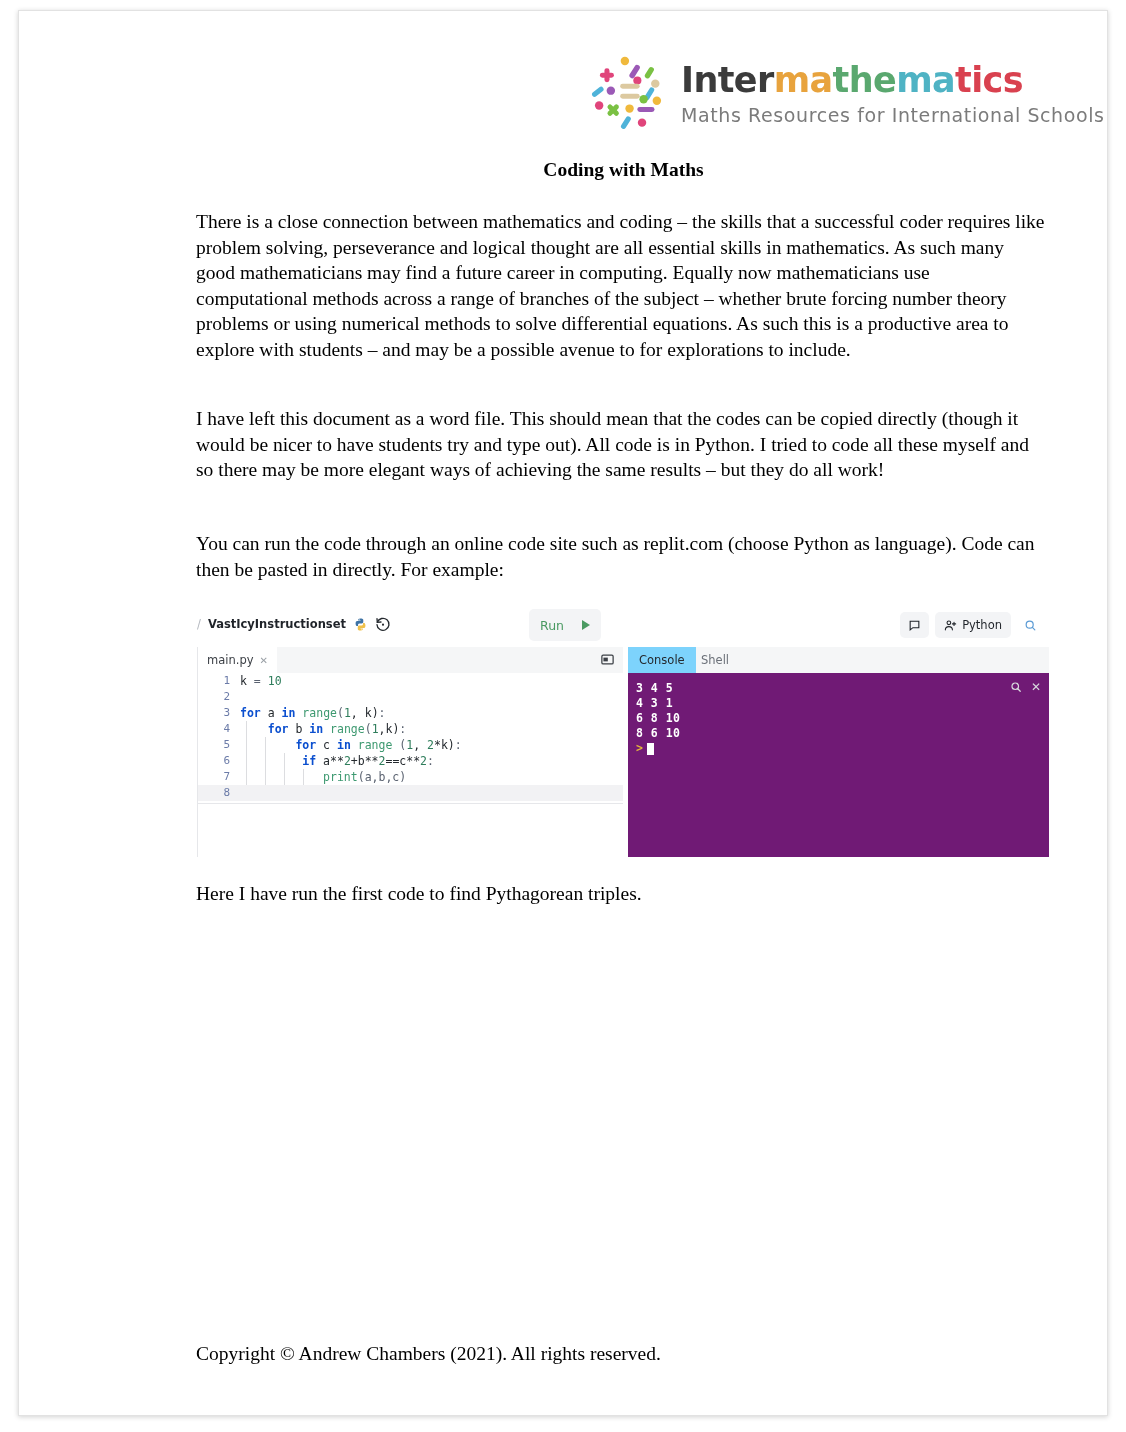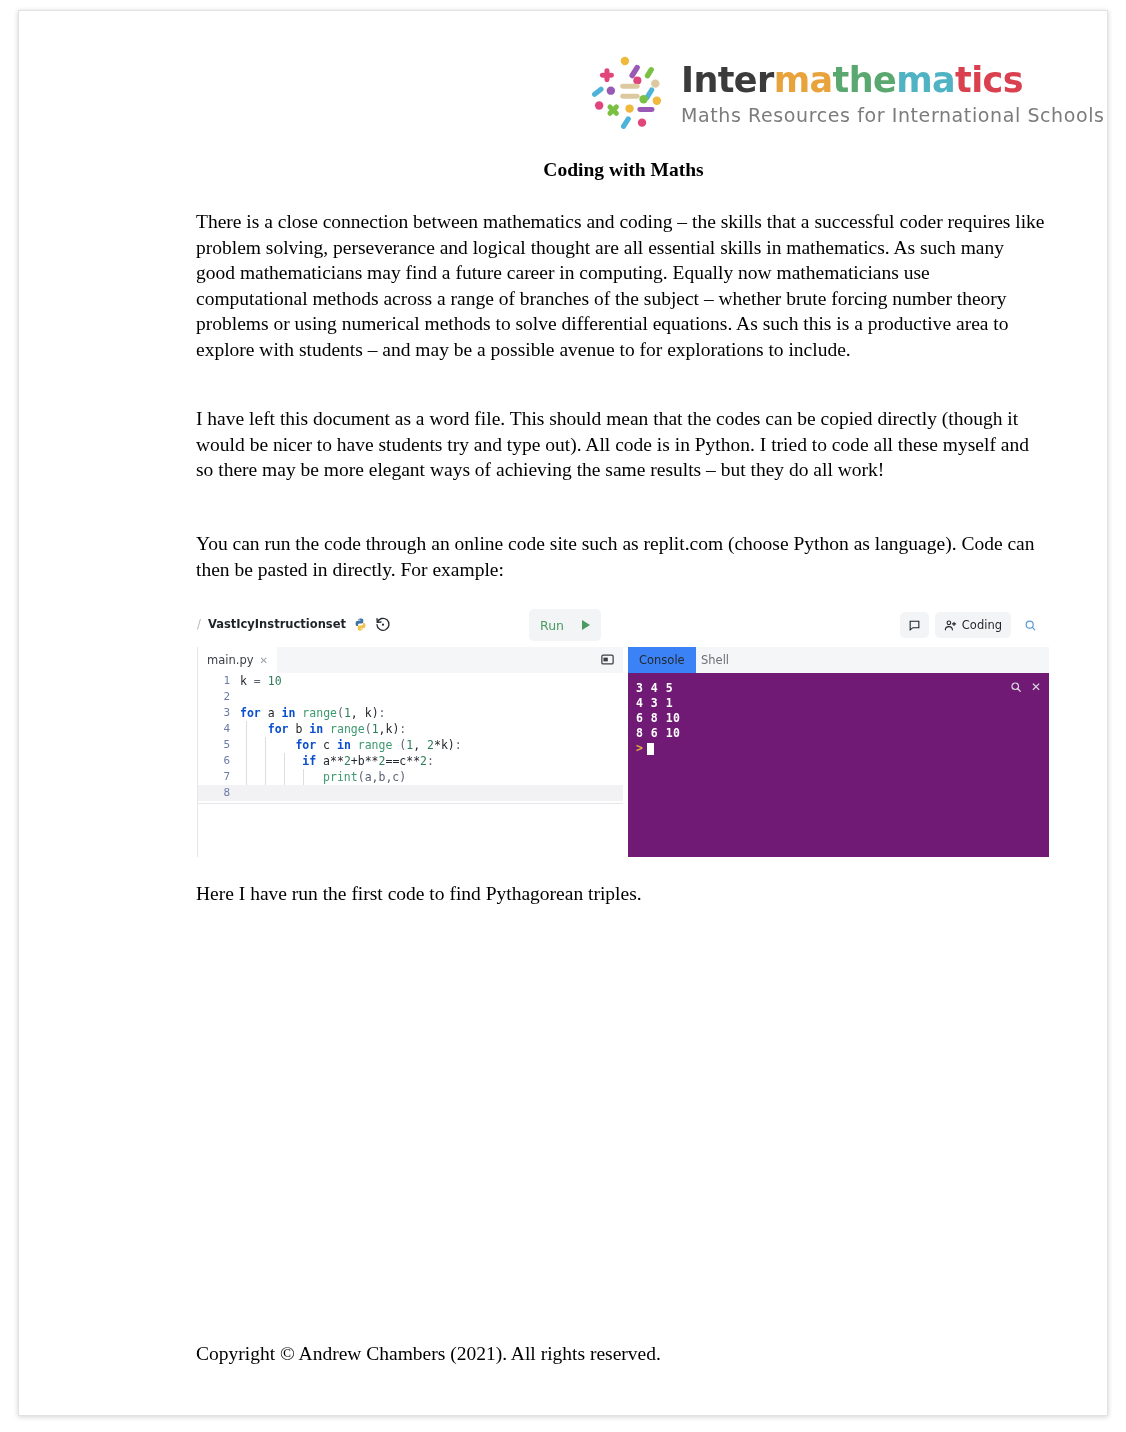--- a/index.html
+++ b/index.html
@@ -284,21 +284,21 @@
     position: absolute;
     top: 0; height: 26px;
     display: flex;
     align-items: center;
     padding: 0 11px;
     font-size: 11.5px;
     box-sizing: border-box;
   }
   #console-tab-console {
     left: 0;
-    background: #3b82f6;
+    background: #7dd3fc;
     color: #24292e;
   }
   #console-tab-shell {
     left: 62px;
     background: transparent;
     color: #6b7078;
   }
   #console-body {
     position: absolute;
     left: 0; top: 26px;
@@ -429,21 +429,21 @@
           <svg width="13" height="13" viewBox="0 0 24 24" fill="none" stroke="#1f2329" stroke-width="2">
             <path d="M4 4h16v12H9l-5 4V4z"></path>
           </svg>
         </div>
         <div class="topbar-icon-btn" id="invite-button">
           <svg width="13" height="13" viewBox="0 0 24 24" fill="none" stroke="#1f2329" stroke-width="2" stroke-linecap="round">
             <circle cx="9" cy="7" r="3.4"></circle>
             <path d="M2.5 20c0-3.6 2.9-6 6.5-6s6.5 2.4 6.5 6"></path>
             <path d="M18.5 6v6M15.5 9h6"></path>
           </svg>
-          <span>Coding</span>
+          <span>Python</span>
         </div>
         <div class="topbar-icon-btn" id="search-button">
           <svg width="13" height="13" viewBox="0 0 24 24" fill="none" stroke="#5b9bd5" stroke-width="2.2" stroke-linecap="round">
             <circle cx="10.5" cy="10.5" r="6.5"></circle>
             <path d="M15.5 15.5 20 20"></path>
           </svg>
         </div>
       </div>
     </div>
 

